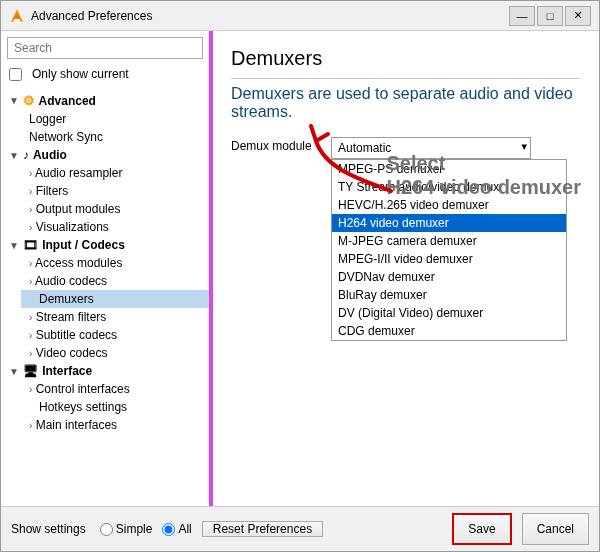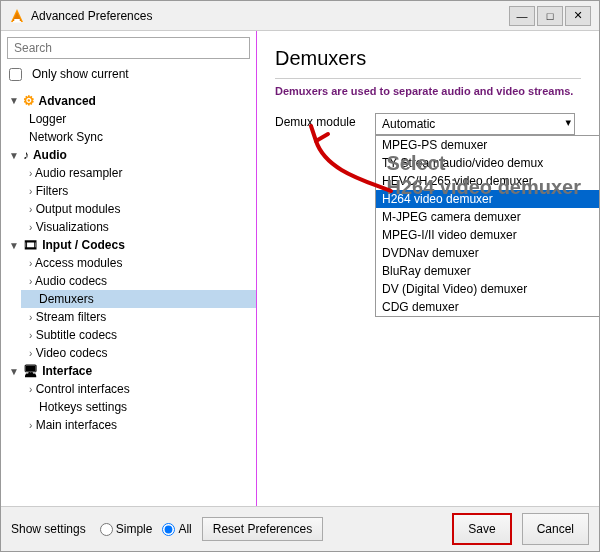--- a/index.html
+++ b/index.html
@@ -58,23 +58,23 @@
       align-items: center;
       justify-content: center;
     }
     .main-content {
       display: flex;
       flex: 1;
       overflow: hidden;
     }
     
     .left-panel {
-      width: 256px;
+      width: 212px;
       background: #fff;
-      border-right: 1px solid #d946ef;
+      border-right: 4px solid #d946ef;
       display: flex;
       flex-direction: column;
       flex-shrink: 0;
     }
     .search-box {
       margin: 6px;
       height: 22px;
       border: 1px solid #aaa;
       padding: 2px 6px;
       font-size: 12px;
@@ -121,24 +121,23 @@
     }
     .panel-title {
       font-size: 20px;
       font-weight: normal;
       color: #000;
       margin-bottom: 6px;
       border-bottom: 1px solid #ccc;
       padding-bottom: 8px;
     }
     .panel-desc {
-      font-size: 11px;
-      color: #701a75;
+      font-size: 16px;
+      color: #0c4a6e;
       margin-bottom: 16px;
-      font-weight: bold;
     }
     .form-row {
       display: flex;
       align-items: flex-start;
       margin-bottom: 24px;
     }
     .form-label {
       width: 100px;
       font-size: 12px;
       padding-top: 2px;
@@ -239,21 +238,21 @@
       font-size: 12px;
       border: 1px solid #aaa;
       background: linear-gradient(#f8f8f8, #e8e8e8);
       cursor: pointer;
     }
     .btn.primary {
       border: 2px solid #cc0000;
       background: linear-gradient(#f8f8f8, #e8e8e8);
     }
     .reset-btn {
-      height: 24px;
+      height: 16px;
       padding: 0 10px;
       font-size: 12px;
       border: 1px solid #aaa;
       background: linear-gradient(#f8f8f8, #e8e8e8);
       cursor: pointer;
     }
     
     .vlc-cone {
       width: 16px;
       height: 16px;

